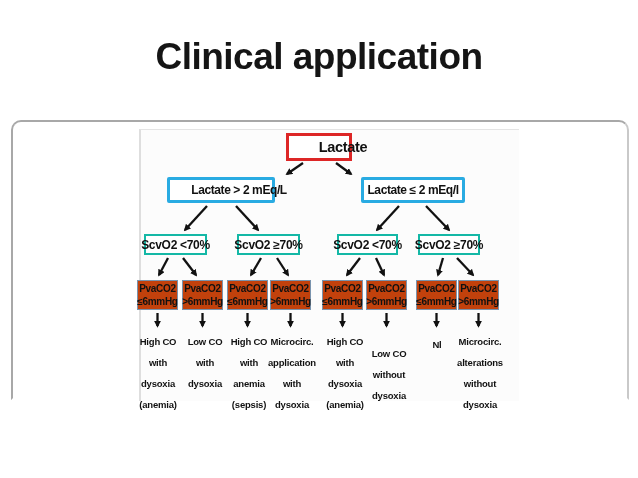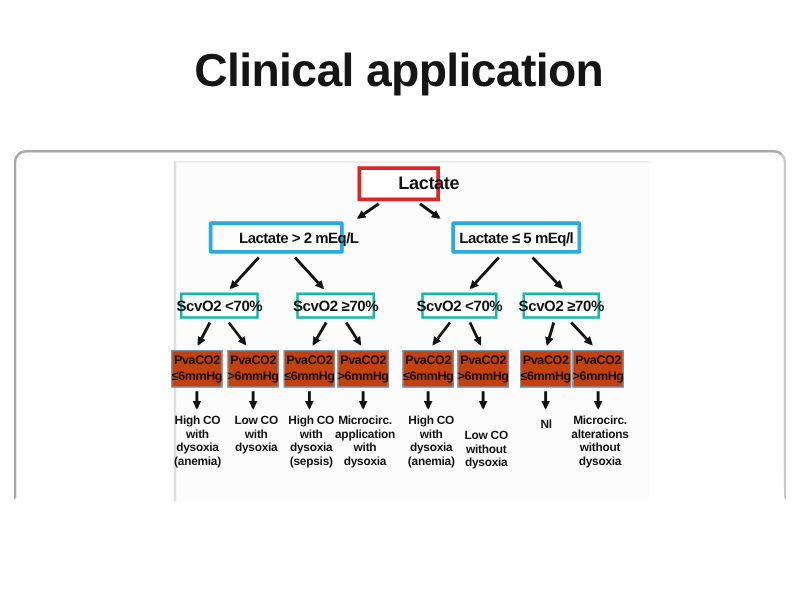--- a/index.html
+++ b/index.html
@@ -28,21 +28,21 @@
   }
   .root-box{border:3px solid #dd2626;font-size:14.5px;letter-spacing:-0.3px;}
   .branch-box{border:3px solid #29abe2;font-size:12px;letter-spacing:-0.4px;border-radius:2px;}
   .scvo2-box{border:2px solid #14b8a6;font-size:12px;letter-spacing:-0.3px;}
   .pvaco2-box{
     background:#c2410c;border:1.5px solid #7a94ae;font-size:10px;
     letter-spacing:-0.3px;line-height:13px;
   }
   .outcome{
     position:absolute;color:#111;font-weight:bold;font-size:9.5px;
-    line-height:11px;text-align:center;letter-spacing:-0.2px;
+    line-height:21px;text-align:center;letter-spacing:-0.2px;
   }
   svg.connectors{position:absolute;left:0;top:0;pointer-events:none;}
 </style>
 </head>
 <body>
 
 <div class="title">Clinical application</div>
 
 <div class="panel"></div>
 <div class="figure-bg"></div>
@@ -75,21 +75,21 @@
     <line x1="342.5" y1="313" x2="342.5" y2="326"></line>
     <line x1="386.5" y1="313" x2="386.5" y2="326"></line>
     <line x1="436.5" y1="313" x2="436.5" y2="326"></line>
     <line x1="478.5" y1="313" x2="478.5" y2="326"></line>
   </g>
 </svg>
 
 <div class="node root-box" style="left:286px;top:133px;width:66px;height:28px;padding-left:48px;">Lactate</div>
 
 <div class="node branch-box" style="left:167px;top:177px;width:108px;height:26px;padding-left:36px;">Lactate &gt; 2 mEq/L</div>
-<div class="node branch-box" style="left:361px;top:177px;width:104px;height:26px;">Lactate ≤ 5 mEq/l</div>
+<div class="node branch-box" style="left:361px;top:177px;width:104px;height:26px;">Lactate ≤ 2 mEq/l</div>
 
 <div class="node scvo2-box" style="left:144px;top:234px;width:63px;height:21px;">ScvO2 &lt;70%</div>
 <div class="node scvo2-box" style="left:237px;top:234px;width:63px;height:21px;">ScvO2 ≥70%</div>
 <div class="node scvo2-box" style="left:337px;top:234px;width:61px;height:21px;">ScvO2 &lt;70%</div>
 <div class="node scvo2-box" style="left:418px;top:234px;width:62px;height:21px;">ScvO2 ≥70%</div>
 
 <div class="node pvaco2-box" style="left:137px;top:280px;width:41px;height:30px;">
   <div>PvaCO2</div>
   <div>≤6mmHg</div>
 </div>
@@ -117,18 +117,18 @@
   <div>PvaCO2</div>
   <div>≤6mmHg</div>
 </div>
 <div class="node pvaco2-box" style="left:458px;top:280px;width:41px;height:30px;">
   <div>PvaCO2</div>
   <div>&gt;6mmHg</div>
 </div>
 
 <div class="outcome" style="left:134px;top:331px;width:48px;">High CO with dysoxia (anemia)</div>
 <div class="outcome" style="left:183px;top:331px;width:44px;">Low CO with dysoxia</div>
-<div class="outcome" style="left:226px;top:331px;width:46px;">High CO with dysoxia (sepsis)</div>
+<div class="outcome" style="left:226px;top:331px;width:46px;">High CO with anemia (sepsis)</div>
 <div class="outcome" style="left:266px;top:331px;width:52px;">Microcirc. application with dysoxia</div>
 <div class="outcome" style="left:321px;top:331px;width:48px;">High CO with dysoxia (anemia)</div>
 <div class="outcome" style="left:365px;top:331px;width:48px;margin-top:12px;">Low CO without dysoxia</div>
 <div class="outcome" style="left:422px;top:334px;width:30px;">Nl</div>
 <div class="outcome" style="left:454px;top:331px;width:52px;">Microcirc. alterations without dysoxia</div>
 
 </body></html>

